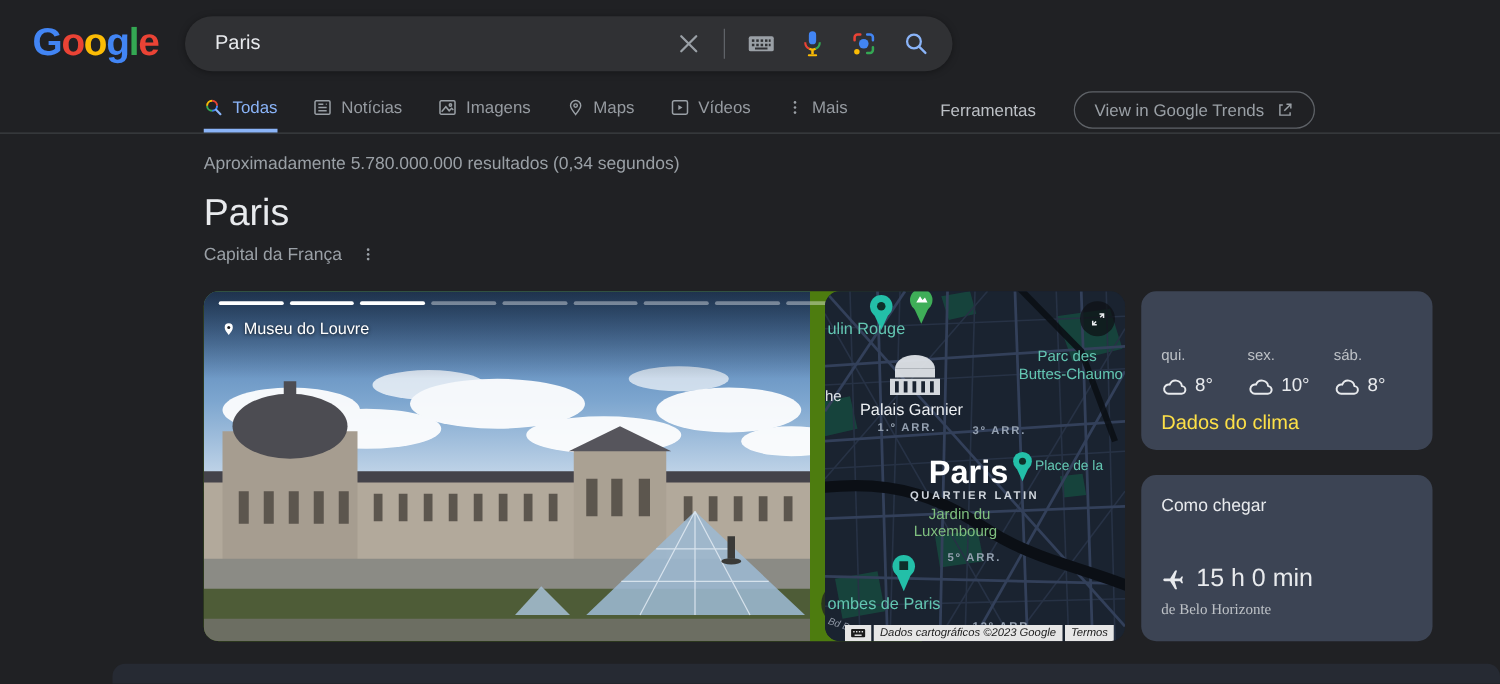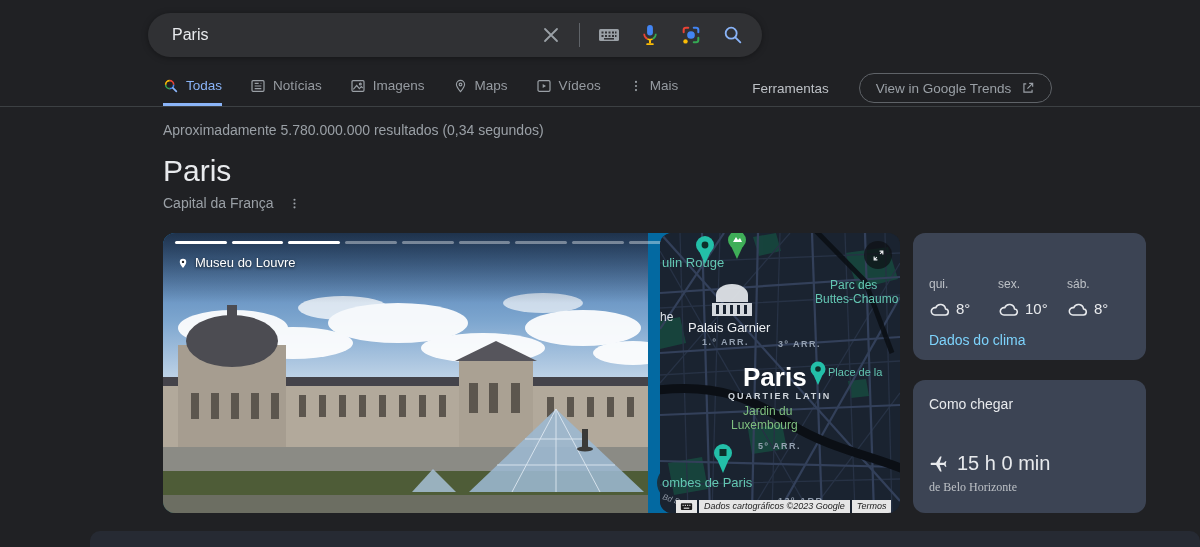--- a/index.html
+++ b/index.html
@@ -38,21 +38,21 @@
   .stats { color:#9aa0a6; font-size:14px; }
   .kp-title { color:#e8eaed; font-size:30px; font-weight:500; margin-top:16px; }
   .subtitle-row { display:flex; align-items:center; gap:14px; margin-top:7px; }
   .subtitle-row .sub { color:#9aa0a6; font-size:14px; }
   .kebab { cursor:pointer; display:flex; }
 
   .cards { position:relative; margin-top:22px; height:280px; }
   .card-base { position:absolute; top:0; border-radius:12px; overflow:hidden; }
 
   
-  .photo-card { left:0; width:586px; height:280px; background:#0369a1; cursor:pointer; }
+  .photo-card { left:0; width:586px; height:280px; background:#4d7c0f; cursor:pointer; }
   .progress { position:absolute; top:8px; left:12px; right:12px; display:flex; gap:5px; }
   .progress span { flex:1; height:3px; border-radius:2px; background:rgba(255,255,255,.38); }
   .progress span.on { background:#fff; }
   .photo-chip { position:absolute; top:22px; left:14px; display:flex; align-items:center;
     gap:6px; color:#fff; font-size:13px; text-shadow:0 1px 3px rgba(0,0,0,.8); cursor:pointer; }
   .nav-circle { position:absolute; bottom:13px; width:34px; height:34px; border-radius:50%;
     background:rgba(32,33,36,.78); border:none; cursor:pointer; display:flex;
     align-items:center; justify-content:center; }
   .nav-circle.prev { right:58px; }
   .nav-circle.next { right:16px; }
@@ -72,38 +72,41 @@
   
   .rcard { position:absolute; left:750px; width:233px; background:#3c4454;
     border-radius:12px; padding:16px; }
   .weather-card { top:0; height:127px; }
   .rcard .rtitle { color:#e8eaed; font-size:14px; }
   .wx-cols { position:absolute; top:44px; left:16px; right:10px; display:flex; }
   .wx-col { width:82px; }
   .wx-col .day { color:#bdc1c6; font-size:12px; }
   .wx-col .temp-row { display:flex; align-items:center; gap:5px; margin-top:9px;
     color:#e8eaed; font-size:15px; }
-  .wx-link { position:absolute; left:16px; bottom:12px; color:#7dd3fc; font-size:14px;
+  .wx-link { position:absolute; left:16px; bottom:12px; color:#fde047; font-size:16px;
     cursor:pointer; }
   .dir-card { top:147px; height:133px; }
   .dir-row { position:absolute; left:16px; top:72px; display:flex; align-items:center;
     gap:9px; color:#e8eaed; font-size:20px; font-weight:500; }
   .dir-from { position:absolute; left:16px; top:100px; color:#bdc1c6; font-size:12px;font-family:Liberation Serif, serif; }
 
   .bottom-strip { position:absolute; left:90px; top:531px; width:1110px; height:16px;
     background:#262a33; border-radius:10px 10px 0 0; }
 
   svg text { font-family:"Liberation Sans","DejaVu Sans",sans-serif; }
 </style>
 </head>
 <body>
 
 <div id="app">
 
   <header class="hdr">
+    <div class="logo">
+      <span style="color:#4285F4">G</span><span style="color:#EA4335">o</span><span style="color:#FBBC05">o</span><span style="color:#4285F4">g</span><span style="color:#34A853">l</span><span style="color:#EA4335">e</span>
+    </div>
 
     <div class="searchbar">
       <input value="Paris" style="">
       <div class="sb-icons">
         <button class="icon-btn">
           <svg width="20" height="20" viewBox="0 0 20 20">
               <path d="M4 4 L16 16 M16 4 L4 16" stroke="#9aa0a6" stroke-width="1.8" stroke-linecap="round"></path>
             </svg>
         </button>
         <div class="vdiv"></div>

